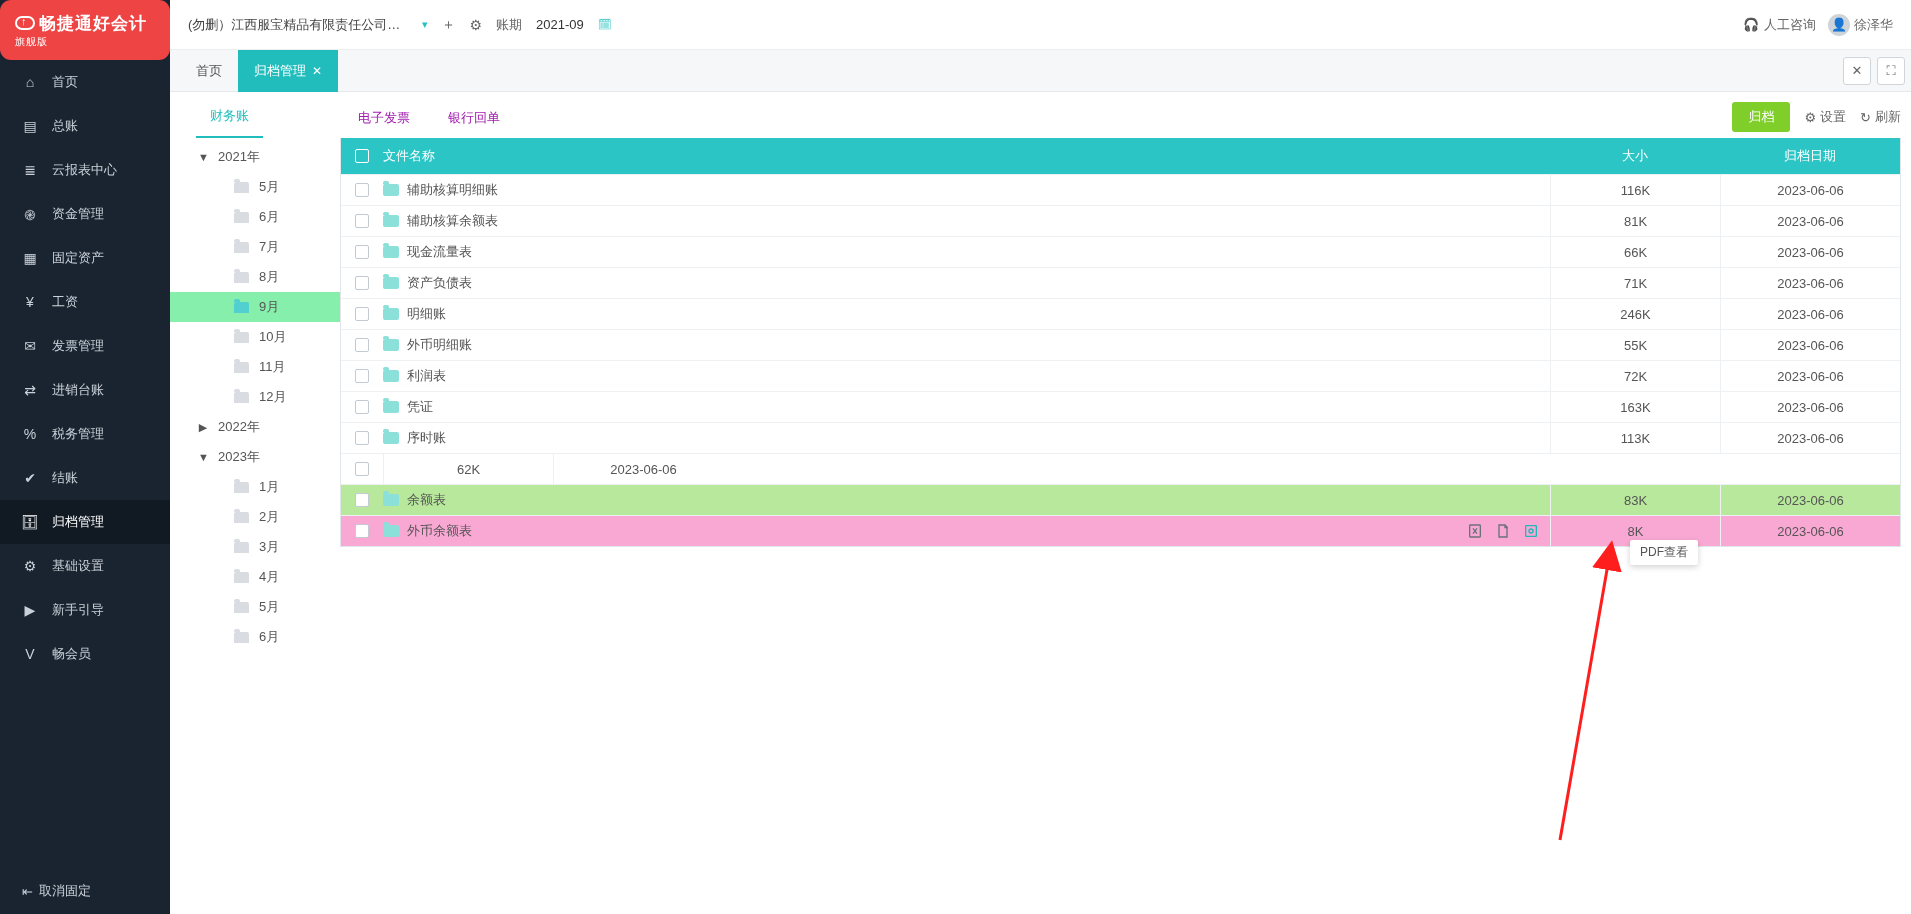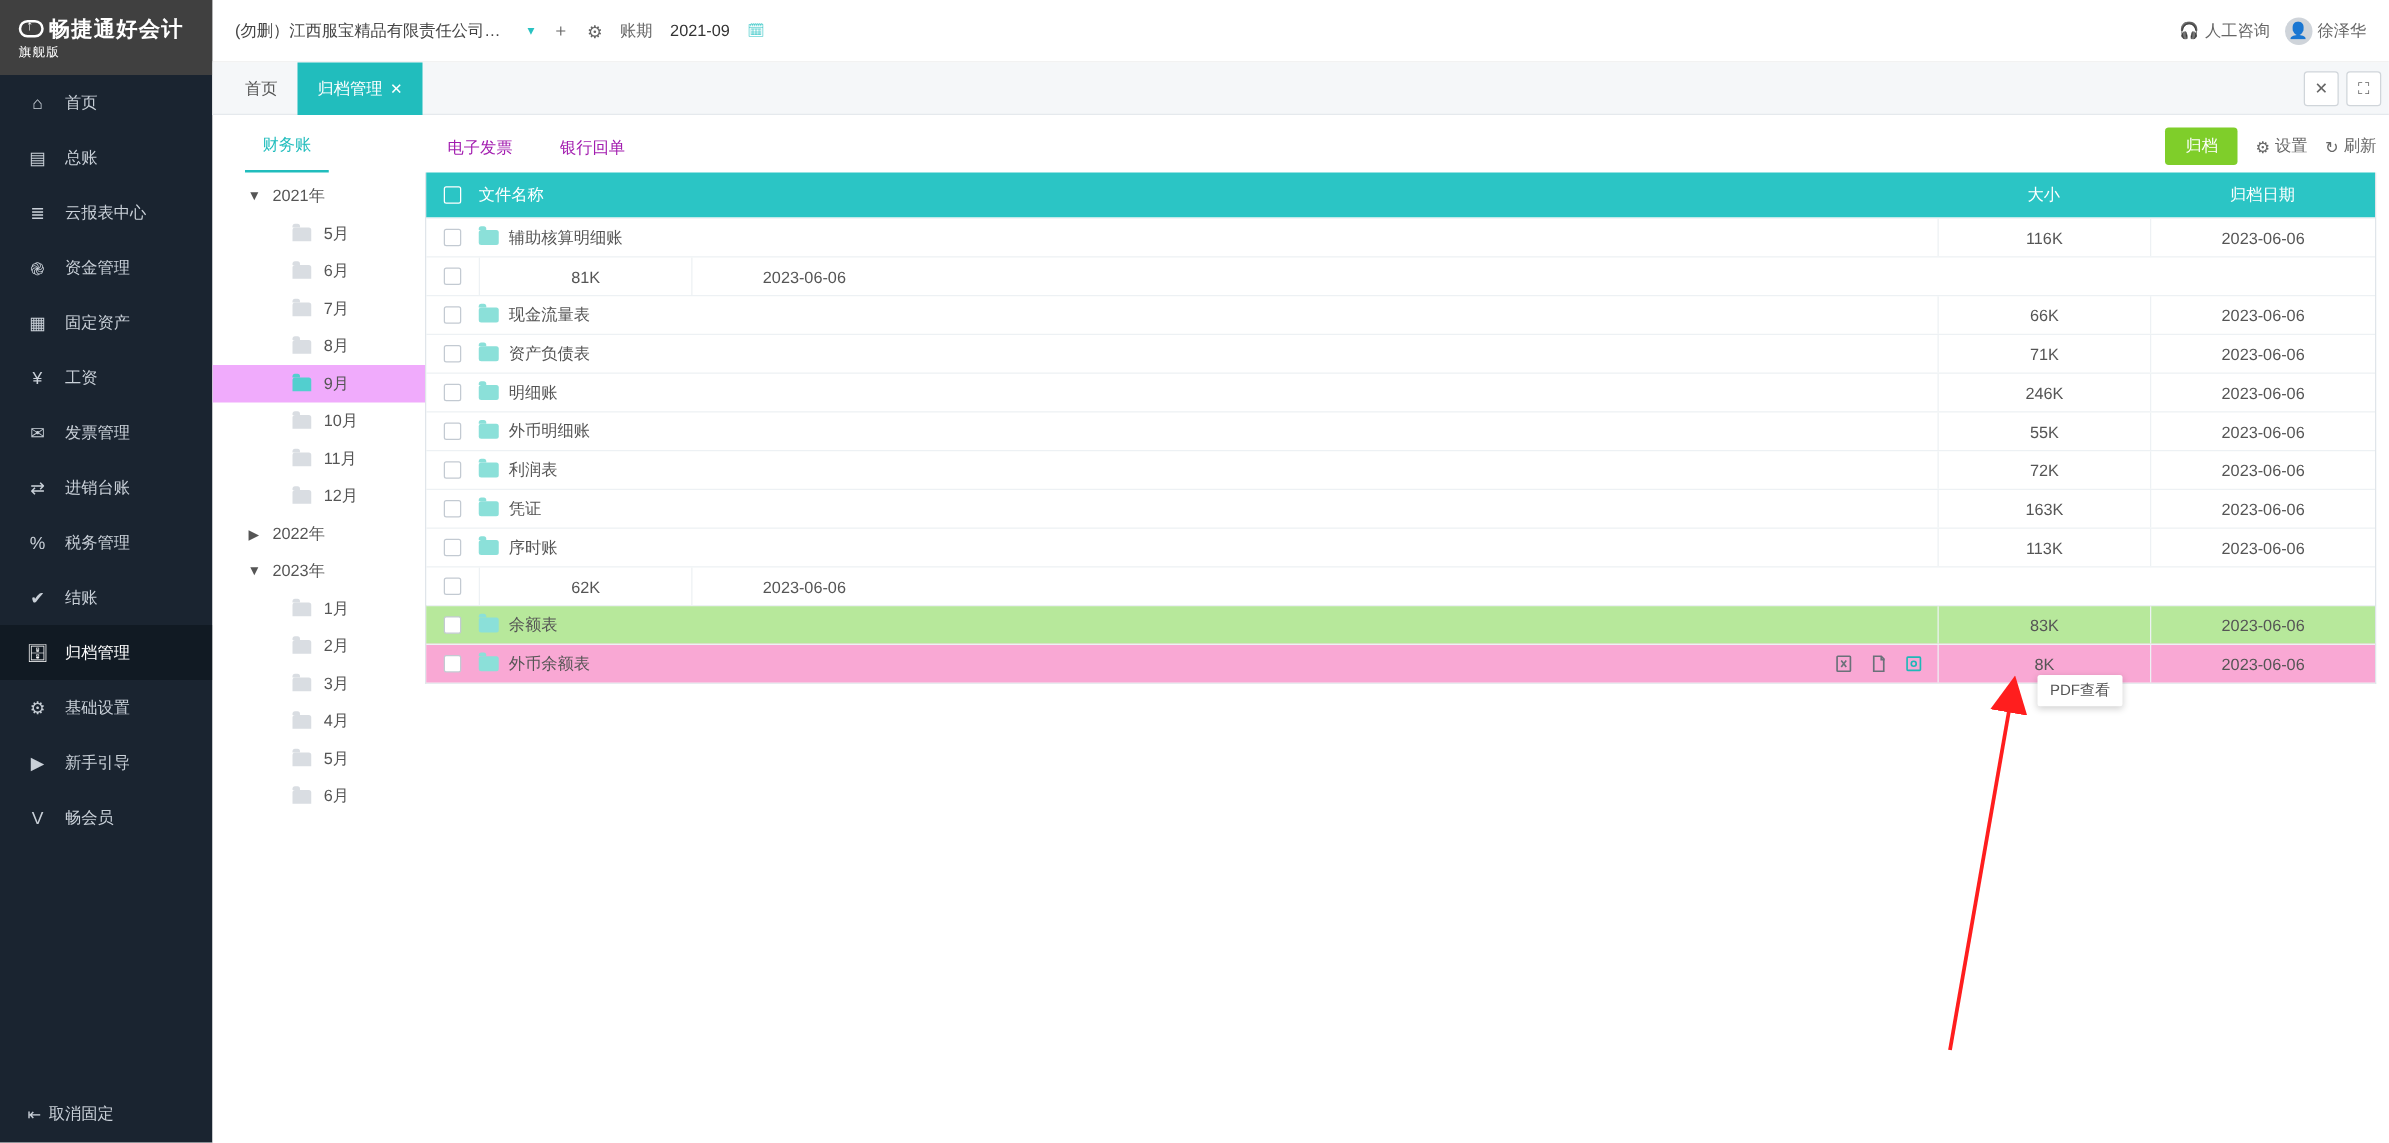--- a/index.html
+++ b/index.html
@@ -1,21 +1,21 @@
 <!DOCTYPE html>
 <html><head>
   <meta charset="utf-8">
   <style>
     * { margin:0; padding:0; box-sizing:border-box; font-family:"Microsoft YaHei","PingFang SC",Arial,sans-serif; }
     body { background:#fff; color:#333; font-size:13px; overflow:hidden; }
     .app { display:flex; height:914px; width:1911px; position:relative; }
 
     
     .sidebar { width:170px; background:#1a2430; color:#c9d0d8; display:flex; flex-direction:column; flex-shrink:0; }
-    .brand { height:60px; background:#404040; color:#fff; display:flex; flex-direction:column; justify-content:center; padding:0 15px; }
+    .brand { height:60px; background:#ef4444; color:#fff; display:flex; flex-direction:column; justify-content:center; padding:0 15px;border-radius:11px; }
     .brand-main { font-size:17px; font-weight:bold; letter-spacing:1px; display:flex; align-items:center; gap:4px;}
     .brand-sub { font-size:10px; letter-spacing:1px; }
     .cloud-icon{width:20px;height:14px;border:2px solid #fff;border-radius:10px;position:relative;display:inline-block;}
     .cloud-icon::after{content:"↑";position:absolute;left:4px;top:-3px;font-size:11px;}
     .menu { flex:1; overflow-y:auto; }
     .menu-item { display:flex; align-items:center; gap:14px; padding:13px 22px; cursor:pointer; color:#c9d0d8; }
     .menu-item.active-menu { background:#111a23; color:#fff; }
     .mi-icon { width:16px; height:16px; display:inline-flex; align-items:center; justify-content:center; font-size:14px;}
     .pin { padding:14px 22px; font-size:13px; color:#c9d0d8; display:flex; align-items:center; gap:6px; cursor:pointer;}
 
@@ -44,21 +44,21 @@
 
     
     .inner-left{width:170px;flex-shrink:0;display:flex;flex-direction:column;}
     .subtab-bar{display:flex;height:46px;align-items:flex-end;padding-left:26px;gap:10px;}
     .subtab{padding:10px 14px 11px;cursor:pointer;color:#a21caf;font-size:13px;}
     .subtab.active{color:#21bdbd;border-bottom:2px solid #21bdbd;}
     .tree{flex:1;overflow:auto;padding-top:4px;padding-bottom:8px;font-size:13px;color:#555;}
     .tree-year, .tree-month{display:flex;align-items:center;cursor:pointer;height:30px;}
     .tree-year{padding-left:28px;gap:10px;}
     .tree-month{padding-left:64px;gap:10px;}
-    .tree-month.selected{background:#f0abfc;}
+    .tree-month.selected{background:#86efac;}
     .caret{width:10px;display:inline-block;text-align:center;color:#555;font-size:11px;}
     .folder-grey{width:15px;height:11px;background:#d9dde2;border-radius:2px 2px 0 0;position:relative;display:inline-block;}
     .folder-grey::before{content:"";position:absolute;left:0;top:-3px;width:6px;height:3px;background:#d9dde2;border-radius:2px 2px 0 0;}
     .folder-teal{width:15px;height:11px;background:#52cfcf;border-radius:2px 2px 0 0;position:relative;display:inline-block;}
     .folder-teal::before{content:"";position:absolute;left:0;top:-3px;width:6px;height:3px;background:#52cfcf;border-radius:2px 2px 0 0;}
 
     
     .inner-right{flex:1;display:flex;flex-direction:column;min-width:0;padding-right:10px;}
     .extra-subtabs{display:flex;align-items:flex-end;height:46px;justify-content:space-between;}
     .extra-subtabs .lefttabs{display:flex;gap:10px;padding-left:4px;}
@@ -324,20 +324,24 @@
                   <span class="folder-green"></span>
                   <span>辅助核算明细账</span>
                 </div>
                 <div class="c-size">116K</div>
                 <div class="c-date">2023-06-06</div>
               </div>
               <div class="row">
                 <div class="c-ck">
                   <span class="cb"></span>
                 </div>
+                <div class="c-name">
+                  <span class="folder-green"></span>
+                  <span>辅助核算余额表</span>
+                </div>
                 <div class="c-size">81K</div>
                 <div class="c-date">2023-06-06</div>
               </div>
               <div class="row">
                 <div class="c-ck">
                   <span class="cb"></span>
                 </div>
                 <div class="c-name">
                   <span class="folder-green"></span>
                   <span>现金流量表</span>

